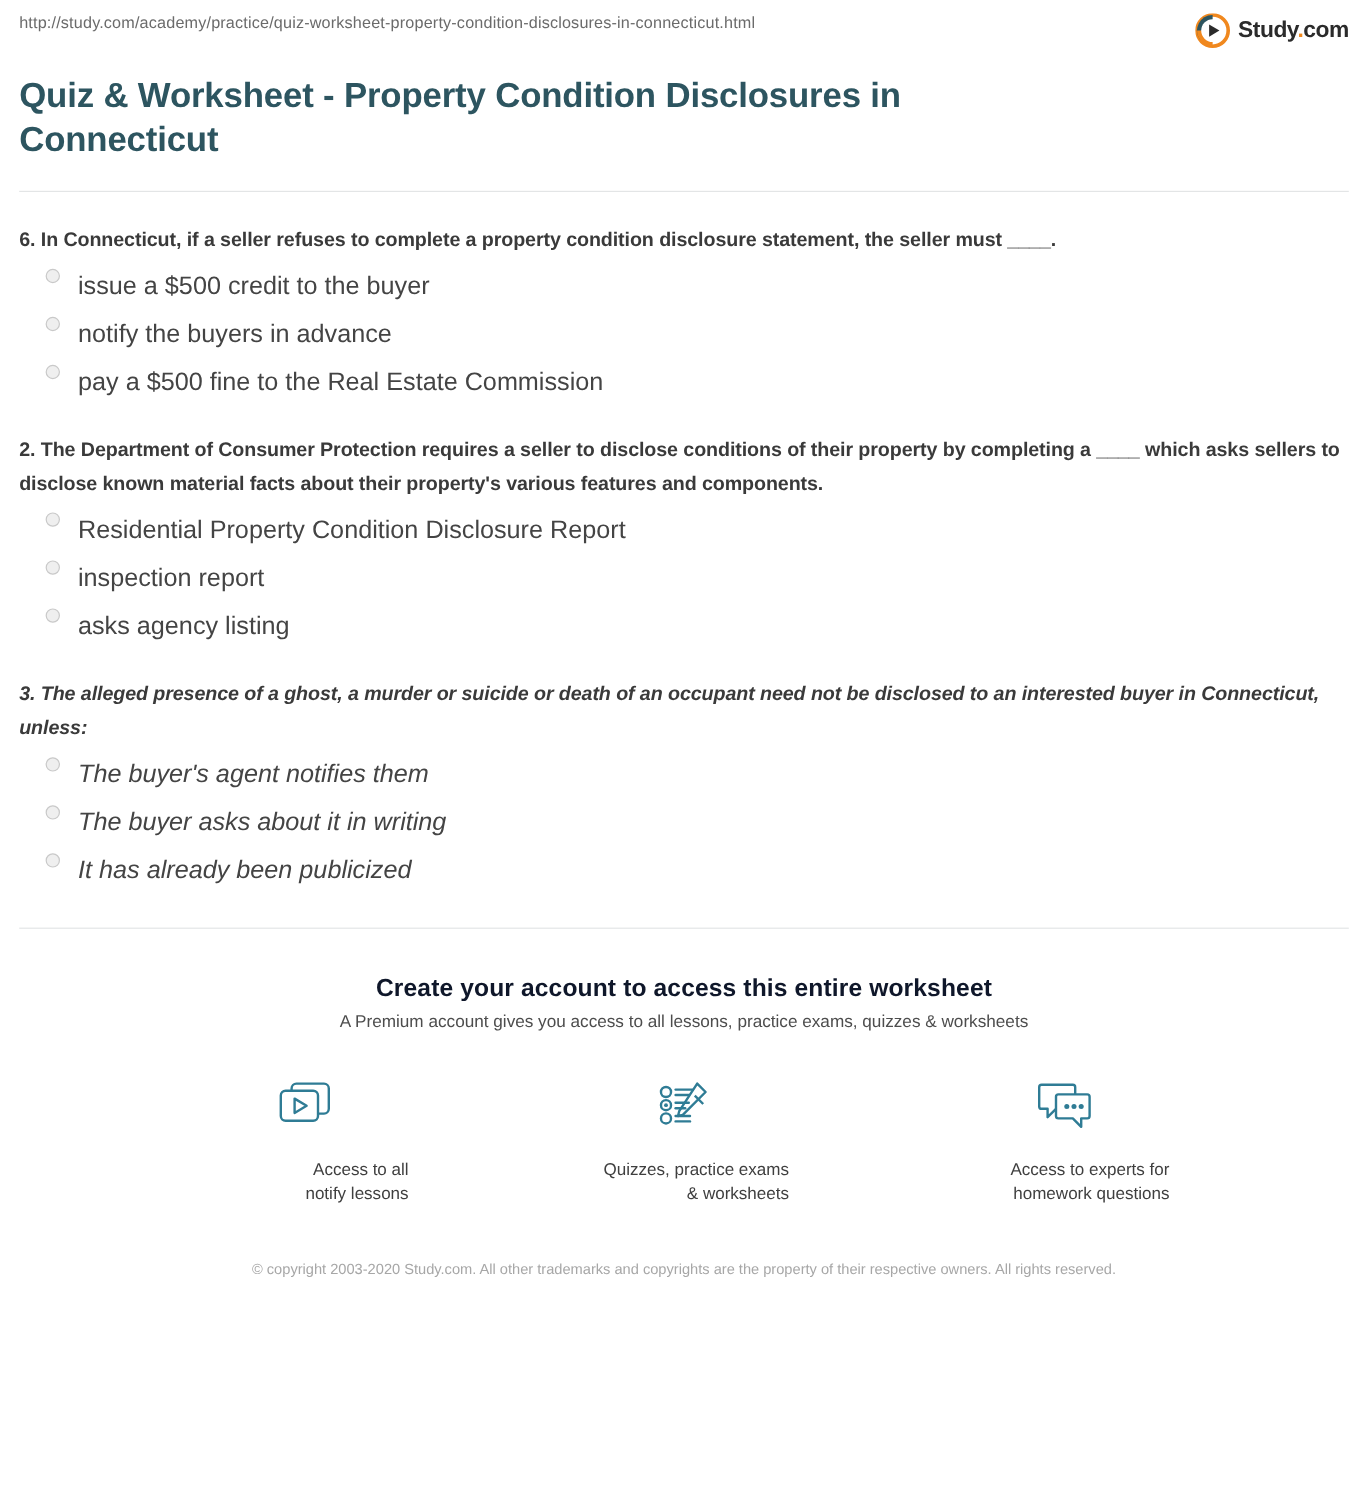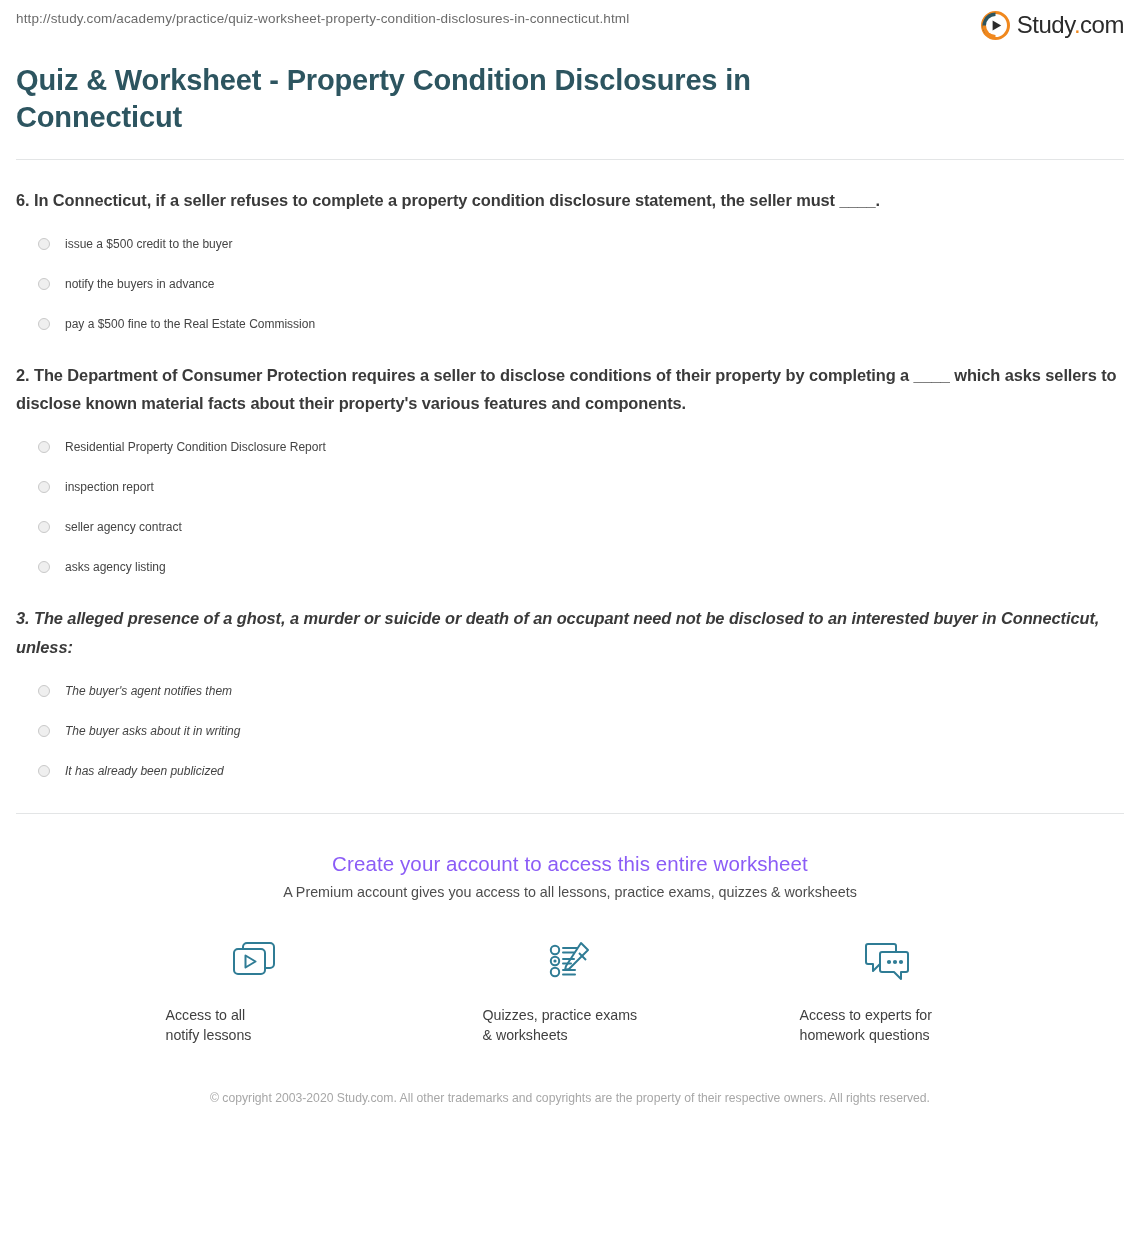--- a/index.html
+++ b/index.html
@@ -37,22 +37,22 @@
     gap: 7px;
     height: 30px;
   }
   .logo-mark {
     width: 29px;
     height: 29px;
     flex: 0 0 29px;
     position: relative;
   }
   .logo-text {
-    font-size: 24px;
-    font-weight: 400;
+    font-size: 19px;
+    font-weight: 700;
     color: #2b2b2b;
     letter-spacing: -0.02em;
     line-height: 1;
     white-space: nowrap;
   }
   .logo-text .dot { color: #f0881e; }
 
   
   .content {
     position: absolute;
@@ -92,23 +92,22 @@
     letter-spacing: -0.005em;
   }
 
   .answers {
     list-style: none;
     margin: 0;
     padding: 0 0 0 22px;
   }
   .answer-item {
     display: flex;
-    align-items: center;
     min-height: 40px;
-    font-size: 12px;
+    font-size: 21px;
     color: #444444;
     line-height: 1.4;
   }
   .radio {
     width: 12px;
     height: 12px;
     flex: 0 0 12px;
     border-radius: 50%;
     border: 1px solid #c9c9c9;
     background: #efefef;
@@ -118,41 +117,41 @@
   .answer-label { display: inline-block; }
 
   
   .cta {
     margin-top: 24px;
     padding-top: 35px;
     text-align: center;
   }
   .cta-title {
     font-size: 20.5px;
-    color: #8b5cf6;
+    color: #0f172a;
     margin: 0 0 8px 0;
-    font-weight: 400;
+    font-weight: 700;
     letter-spacing: 0.005em;
   }
   .cta-sub {
     font-size: 14.3px;
     color: #4d4d4d;
     margin: 0;
     font-weight: 400;
   }
 
   .features {
     display: flex;
     justify-content: center;
     gap: 142px;
     margin-top: 34px;
   }
   .feature {
     width: 175px;
-    text-align: left;
+    text-align: right;
   }
   .feature-icon {
     height: 58px;
     display: flex;
     align-items: center;
     justify-content: center;
     margin-bottom: 13px;
   }
   .feature-label {
     font-size: 14.2px;
@@ -216,24 +215,20 @@
     <div class="question-block">
       <p class="question-text">2. The Department of Consumer Protection requires a seller to disclose conditions of their property by completing a ____ which asks sellers to disclose known material facts about their property's various features and components.</p>
       <ul class="answers">
         <li class="answer-item">
           <span class="radio"></span>
           <span class="answer-label">Residential Property Condition Disclosure Report</span>
         </li>
         <li class="answer-item">
           <span class="radio"></span>
           <span class="answer-label">inspection report</span>
-        </li>
-        <li class="answer-item">
-          <span class="radio"></span>
-          <span class="answer-label">seller agency contract</span>
         </li>
         <li class="answer-item">
           <span class="radio"></span>
           <span class="answer-label">asks agency listing</span>
         </li>
       </ul>
     </div>
 
     <div class="question-block">
       <p class="question-text">3. The alleged presence of a ghost, a murder or suicide or death of an occupant need not be disclosed to an interested buyer in Connecticut, unless:</p>

